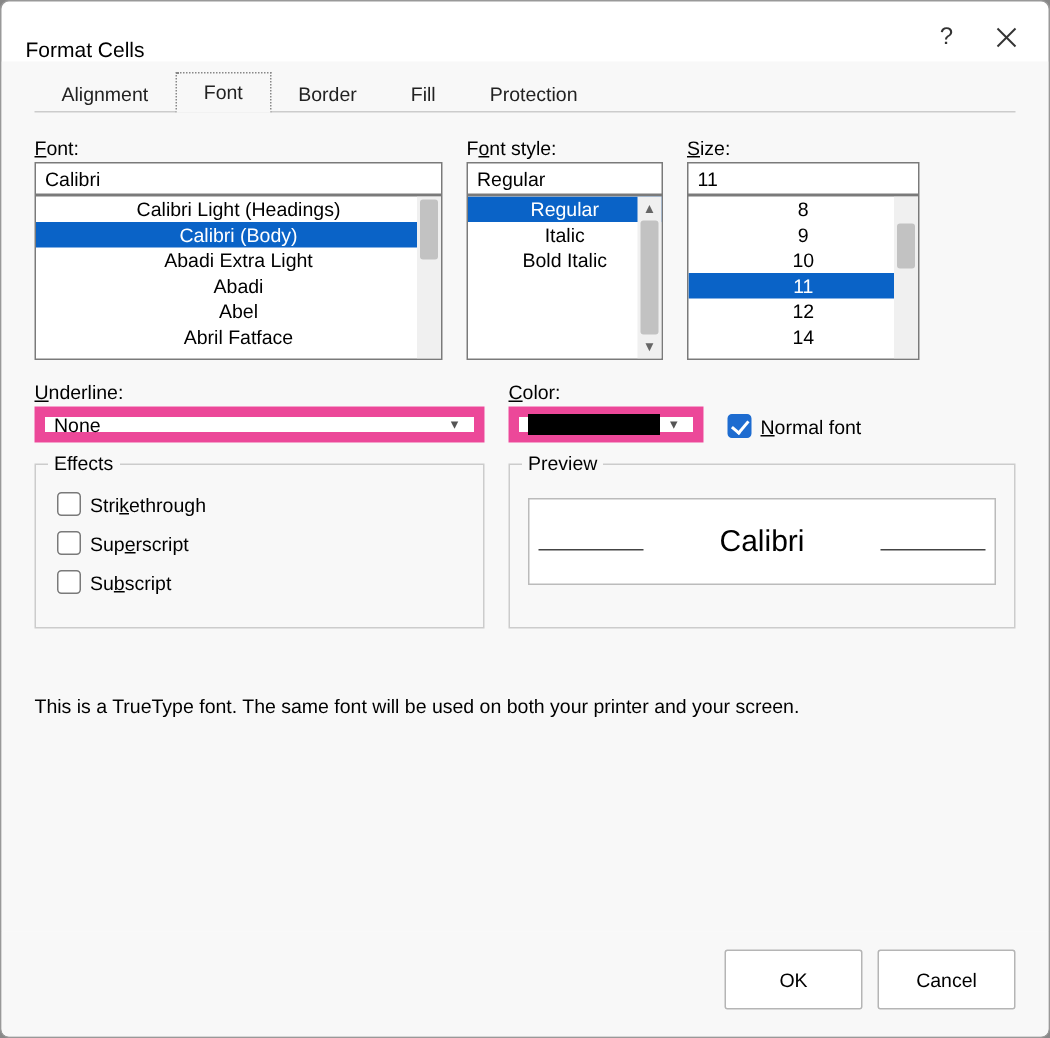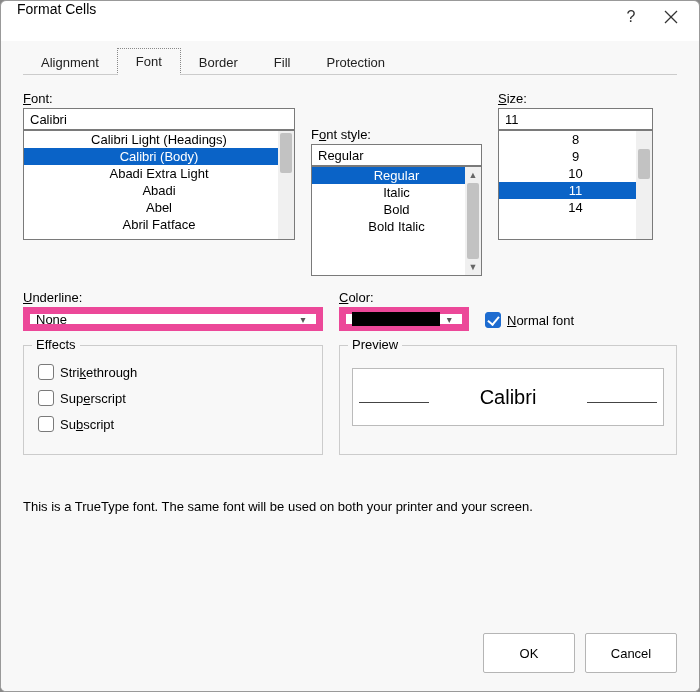--- a/index.html
+++ b/index.html
@@ -17,21 +17,21 @@
     border: 1px solid #999;
     display: flex;
     flex-direction: column;
     border-radius: 6px;
     overflow: hidden;
   }
   
   .titlebar {
     height: 40px;
     display: flex;
-    align-items: flex-start;
+    align-items: flex-end;
     padding: 0 8px 0 16px;
   }
   .titlebar .title {
     flex: 1;
     font-size: 14px;
   }
   .title-btn {
     width: 40px; height: 32px;
     display: flex; align-items: center; justify-content: center;
     color: #333;
@@ -66,21 +66,21 @@
     border-bottom: 1px solid #f8f8f8;
   }
   
   .row1 {
     display: flex;
     gap: 16px;
     margin-top: 16px;
   }
   .col { display: flex; flex-direction: column; }
   .col-font { width: 272px; }
-  .col-style { width: 171px; margin-top: 36px; }
+  .col-style { width: 131px; }
   .col-size { width: 155px; }
   .lbl { font-size: 13px; margin-bottom: 2px; }
   .txt {
     border: 1px solid #7a7a7a;
     background: #fff;
     height: 22px;
     padding: 1px 6px;
     font-size: 13px;
     font-family: inherit;
     outline: none;
@@ -281,40 +281,40 @@
         </div>
       </div>
 
       <div class="col col-style">
         <div class="lbl">F<span class="underline-letter">o</span>nt style:</div>
         <input class="txt" value="Regular" style="">
         <div class="listbox">
           <div class="listbox-inner">
             <div class="listitem selected">Regular</div>
             <div class="listitem">Italic</div>
-            <div class="listitem">Bold</div>
             <div class="listitem">Bold Italic</div>
           </div>
           <div class="scrollbar">
             <div class="arrow" style="top:0">▲</div>
             <div class="arrow" style="bottom:0">▼</div>
             <div class="thumb" style="top:16px; bottom:16px;"></div>
           </div>
         </div>
       </div>
 
       <div class="col col-size">
         <div class="lbl"><span class="underline-letter">S</span>ize:</div>
         <input class="txt" value="11" style="">
         <div class="listbox">
           <div class="listbox-inner">
             <div class="listitem">8</div>
             <div class="listitem">9</div>
             <div class="listitem">10</div>
             <div class="listitem selected">11</div>
+            <div class="listitem">12</div>
             <div class="listitem">14</div>
           </div>
           <div class="scrollbar">
             <div class="thumb" style="top:18px; height:30px;"></div>
           </div>
         </div>
       </div>
     </div>
 
     <div class="row2">

